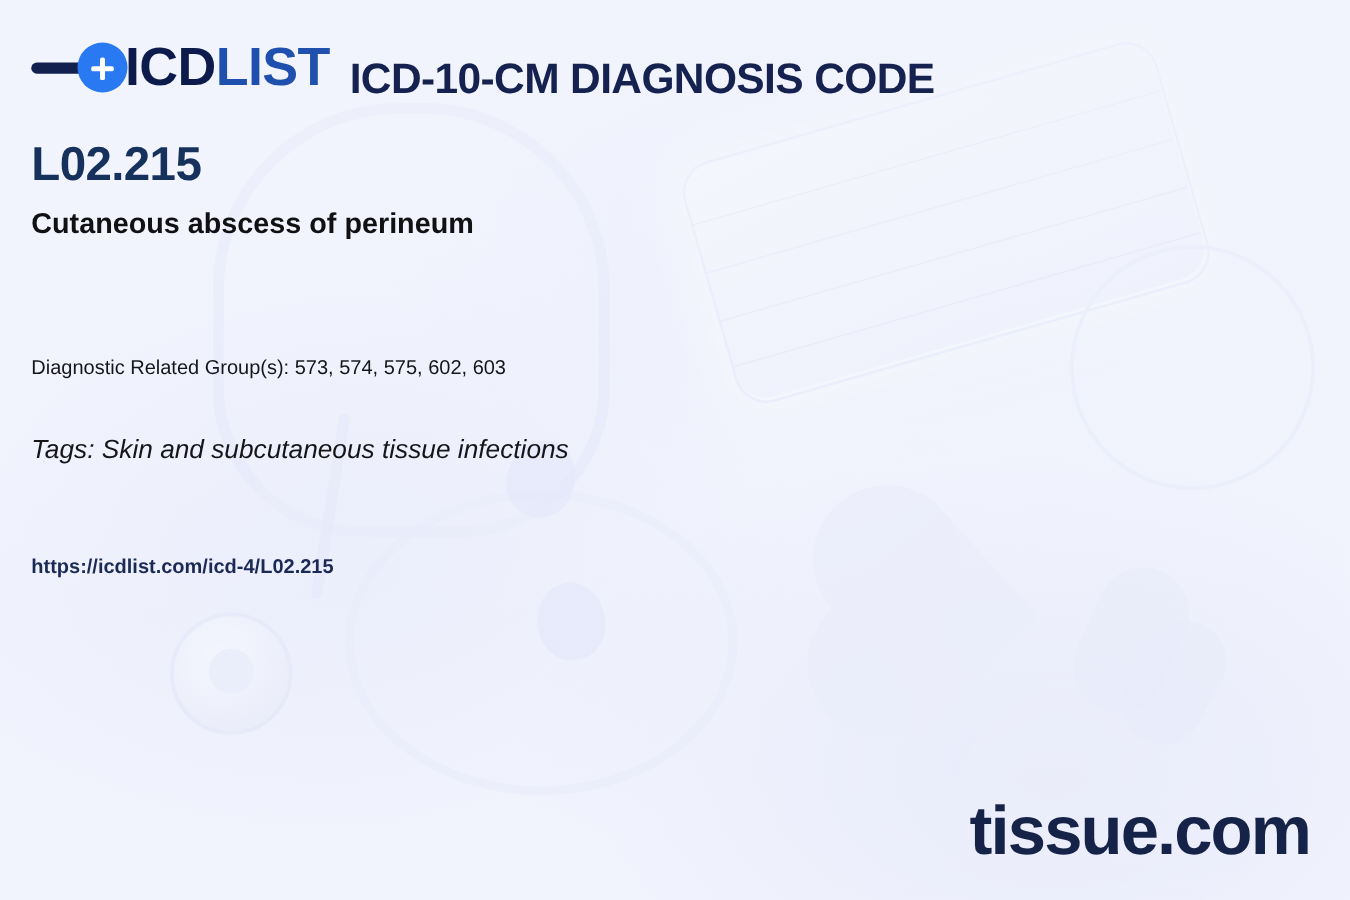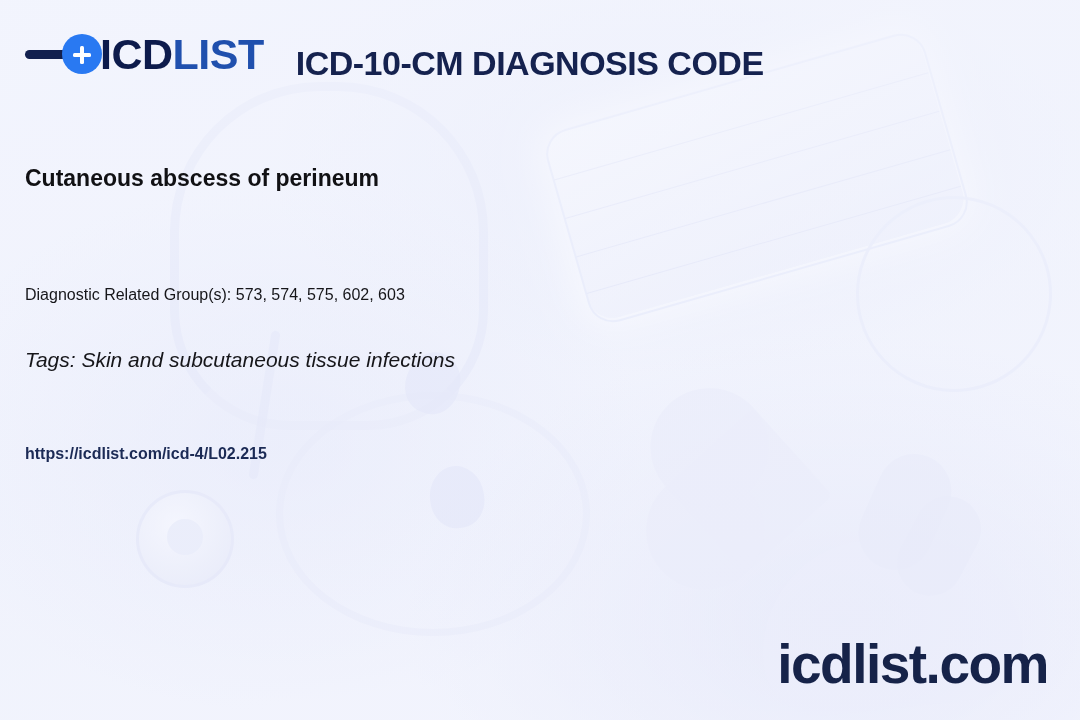--- a/index.html
+++ b/index.html
@@ -167,21 +167,21 @@
     height: 720px;
   }
 
   
   .header {
     position: absolute;
     left: 25px;
     top: 26px;
     display: flex;
     align-items: center;
-    gap: 32px;
+    gap: 16px;
   }
   .brand {
     display: flex;
     align-items: center;
   }
   .brand-dash {
     width: 46px;
     height: 9px;
     border-radius: 5px;
     background: #12204f;
@@ -334,21 +334,22 @@
 
     <div class="header">
       <div class="brand">
         <span class="brand-dash"></span>
         <span class="brand-plus"></span>
         <span class="brand-word"><span class="icd">ICD</span><span class="list">LIST</span></span>
       </div>
       <div class="header-title">ICD-10-CM DIAGNOSIS CODE</div>
     </div>
 
+    <div class="code-value">L02.215</div>
     <div class="code-desc">Cutaneous abscess of perineum</div>
     <div class="drg">Diagnostic Related Group(s): 573, 574, 575, 602, 603</div>
     <div class="tags">Tags: Skin and subcutaneous tissue infections</div>
     <div class="url">https://icdlist.com/icd-4/L02.215</div>
 
-    <div class="watermark">icdlist.com</div>
+    <div class="watermark">tissue.com</div>
 
   </div>
 </div>
 
 </body></html>

